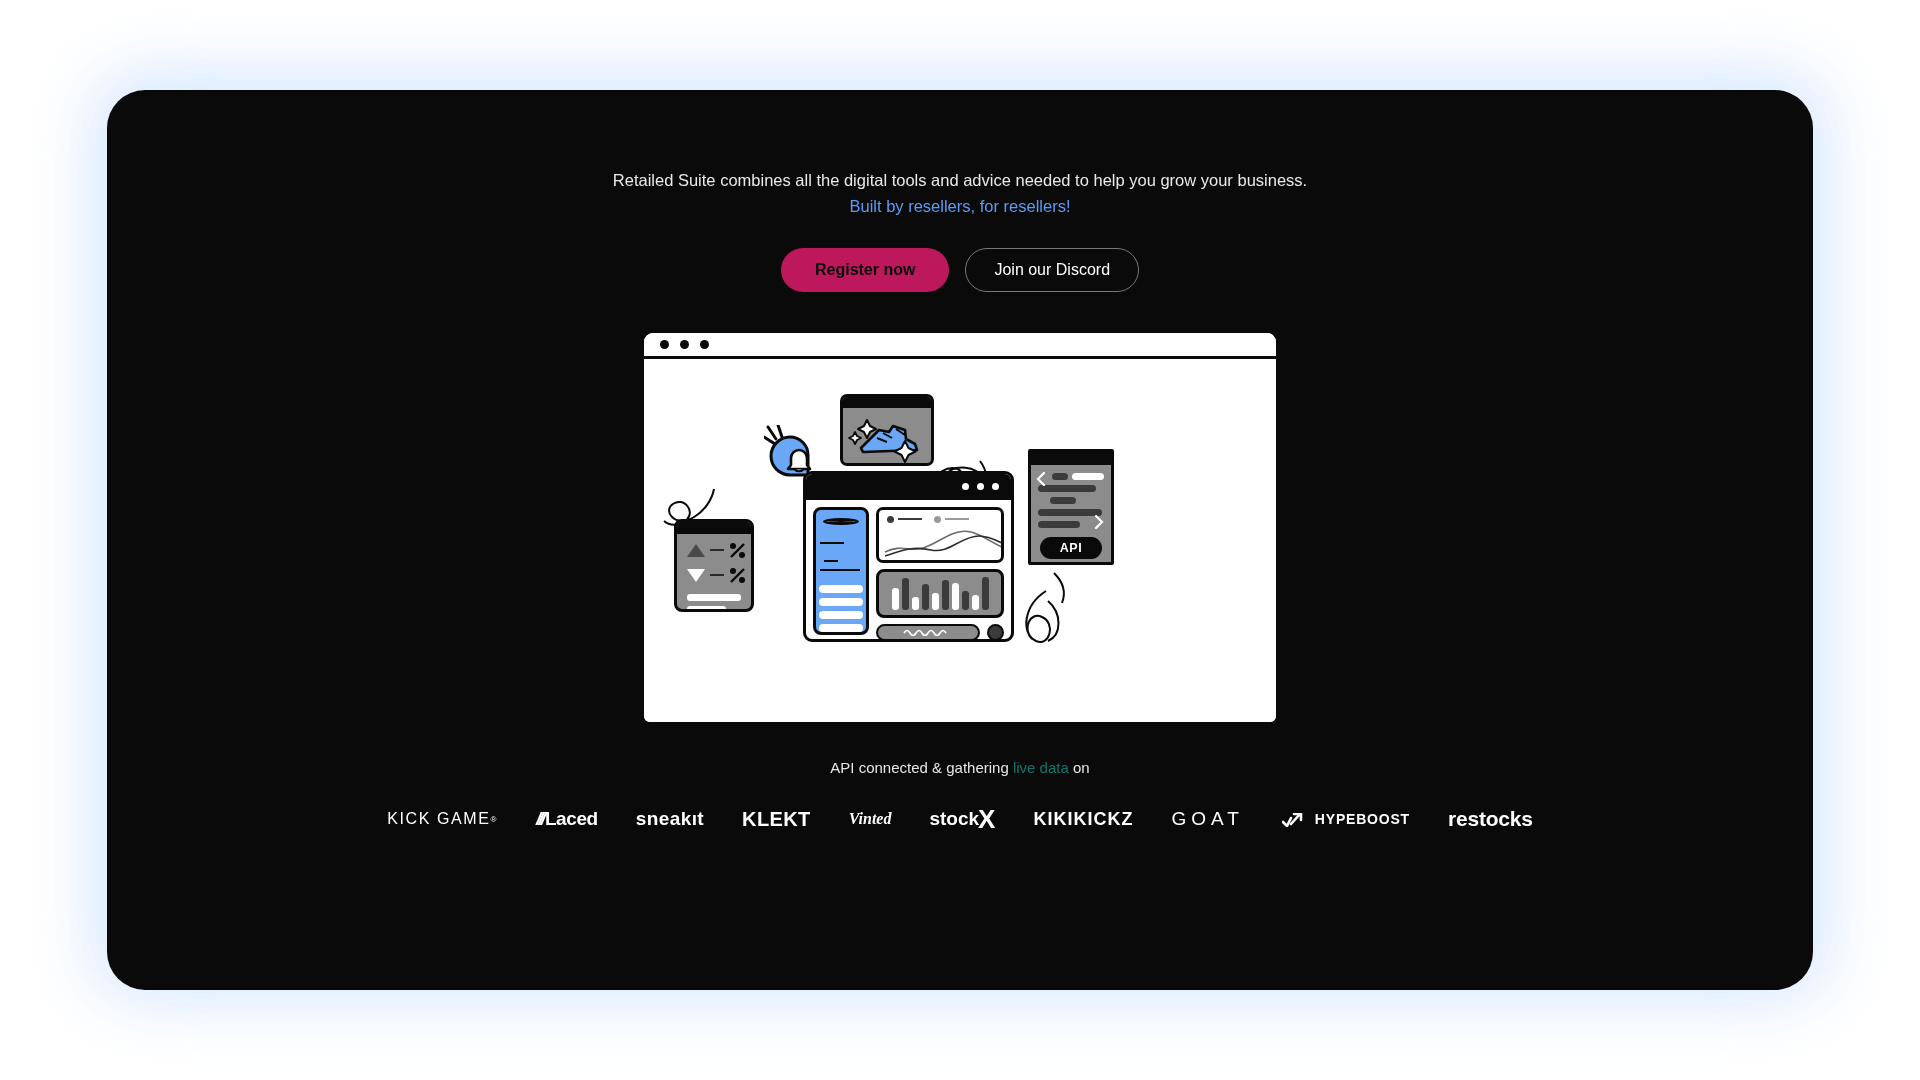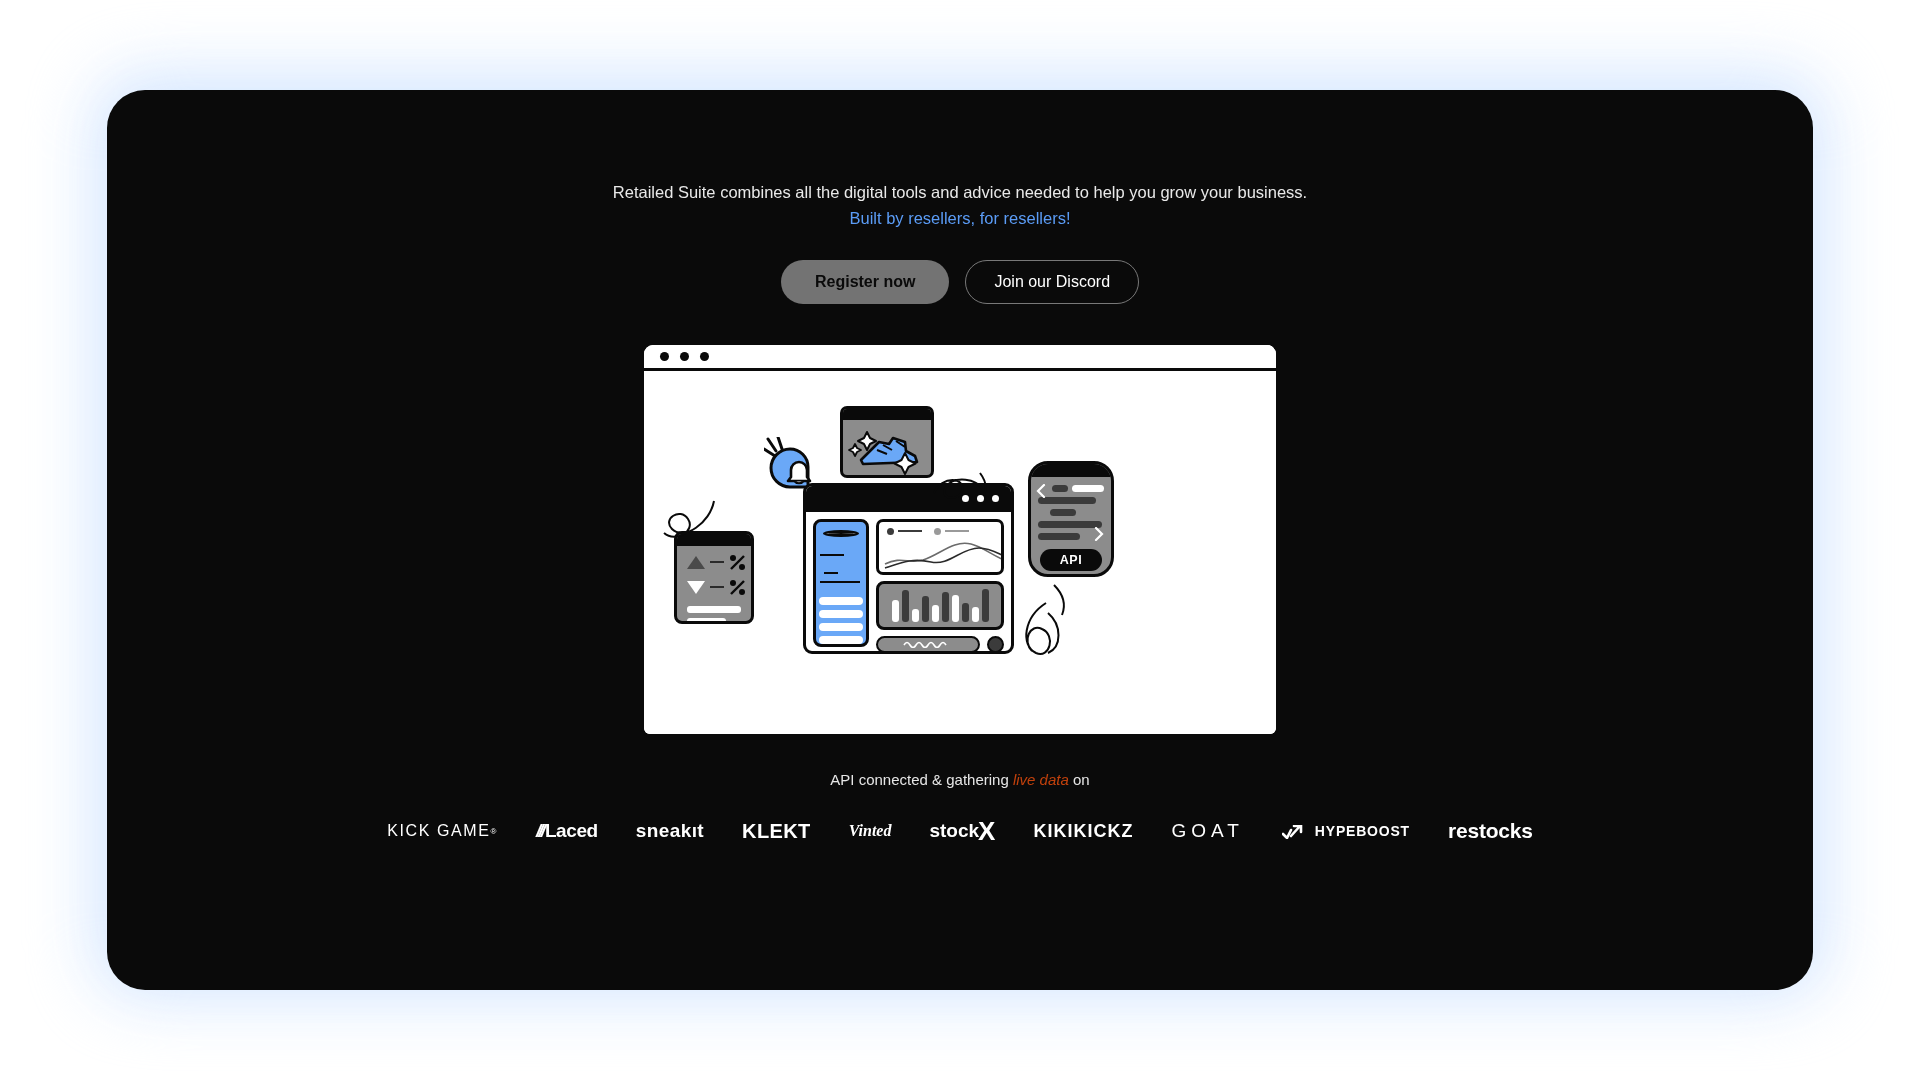--- a/index.html
+++ b/index.html
@@ -56,21 +56,21 @@
     font-size: 53px;
     font-weight: 700;
     color: #ffffff;
     letter-spacing: -1.2px;
     line-height: 1.08;
     text-align: center;
   }
   .headline .accent { color: #6aa8f7; }
 
   .sub {
-    margin-top: 24px;
+    margin-top: 12px;
     font-size: 16.5px;
     color: #e9e9e9;
     text-align: center;
     line-height: 1.55;
     font-weight: 400;
   }
   .sub-blue {
     margin-top: 3px;
     font-size: 16.5px;
     color: #5b9cf6;
@@ -90,21 +90,21 @@
     border-radius: 24px;
     display: flex;
     align-items: center;
     justify-content: center;
     font-size: 16px;
     font-weight: 700;
     cursor: pointer;
     user-select: none;
   }
   .btn-primary {
-    background: #737373;
+    background: #be185d;
     color: #0a0a0a;
     padding: 0 34px;
     border: none;
   }
   .btn-secondary {
     background: transparent;
     color: #ffffff;
     padding: 0 28px;
     border: 1.5px solid #787878;
     font-weight: 500;
@@ -241,21 +241,21 @@
     border:2px solid #0a0a0a; display:flex; align-items:center; justify-content:center;
   }
   .search-knob { width:17px; height:17px; border-radius:50%; background:#3b3b3b; border:2px solid #0a0a0a; }
 
   
   .api-card {
     left: 384px; top: 90px;
     width: 86px; height: 116px;
     background: #8c8c8c;
     border: 3px solid #0a0a0a;
-    border-radius: 20px;
+    border-radius: 2px;
     overflow: hidden;
   }
   .api-card .cap { height: 13px; background: #0a0a0a; }
   .api-rows { padding: 8px 7px 0 7px; display:flex; flex-direction:column; gap:5px; }
   .api-rows i { display:block; height:7px; border-radius:4px; background:#3b3b3b; }
   .api-pill {
     margin: 9px auto 0 auto;
     width: 62px; height: 22px; border-radius: 11px;
     background: #0a0a0a; color:#ffffff;
     display:flex; align-items:center; justify-content:center;
@@ -278,21 +278,21 @@
   .dash-line { width:14px; height:2.5px; background:#2a2a2a; }
   .pct-bars { padding: 10px 10px 0 10px; display:flex; flex-direction:column; gap:5px; }
   .pct-bars i { display:block; height:7px; border-radius:3px; background:#ffffff; }
 
   
   .api-line {
     margin-top: 34px;
     font-size: 15px;
     color: #e6e6e6;
   }
-  .api-line .blue { color: #c2410c; font-style: italic; }
+  .api-line .blue { color: #0f766e; }
 
   .logos {
     margin-top: 28px;
     display: flex;
     align-items: center;
     justify-content: center;
     gap: 38px;
     color: #ffffff;
   }
   .logo { color:#ffffff; white-space:nowrap; display:flex; align-items:center; }

